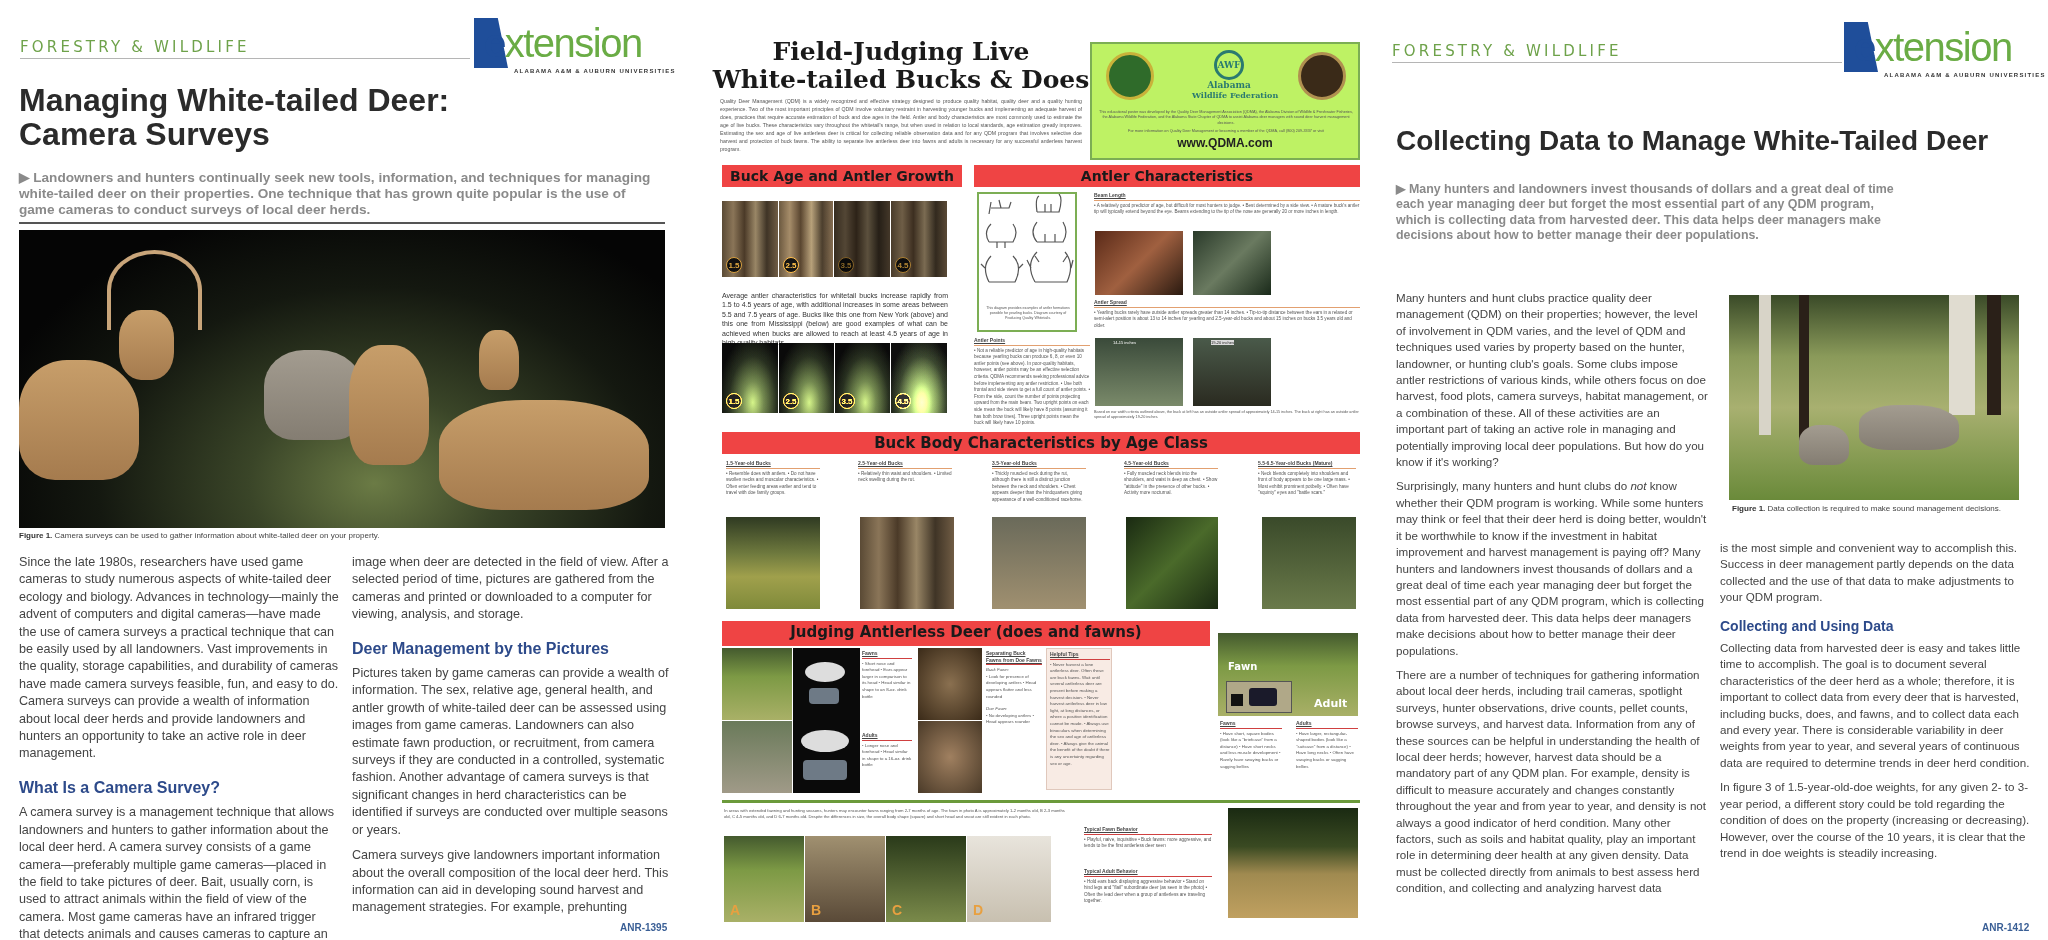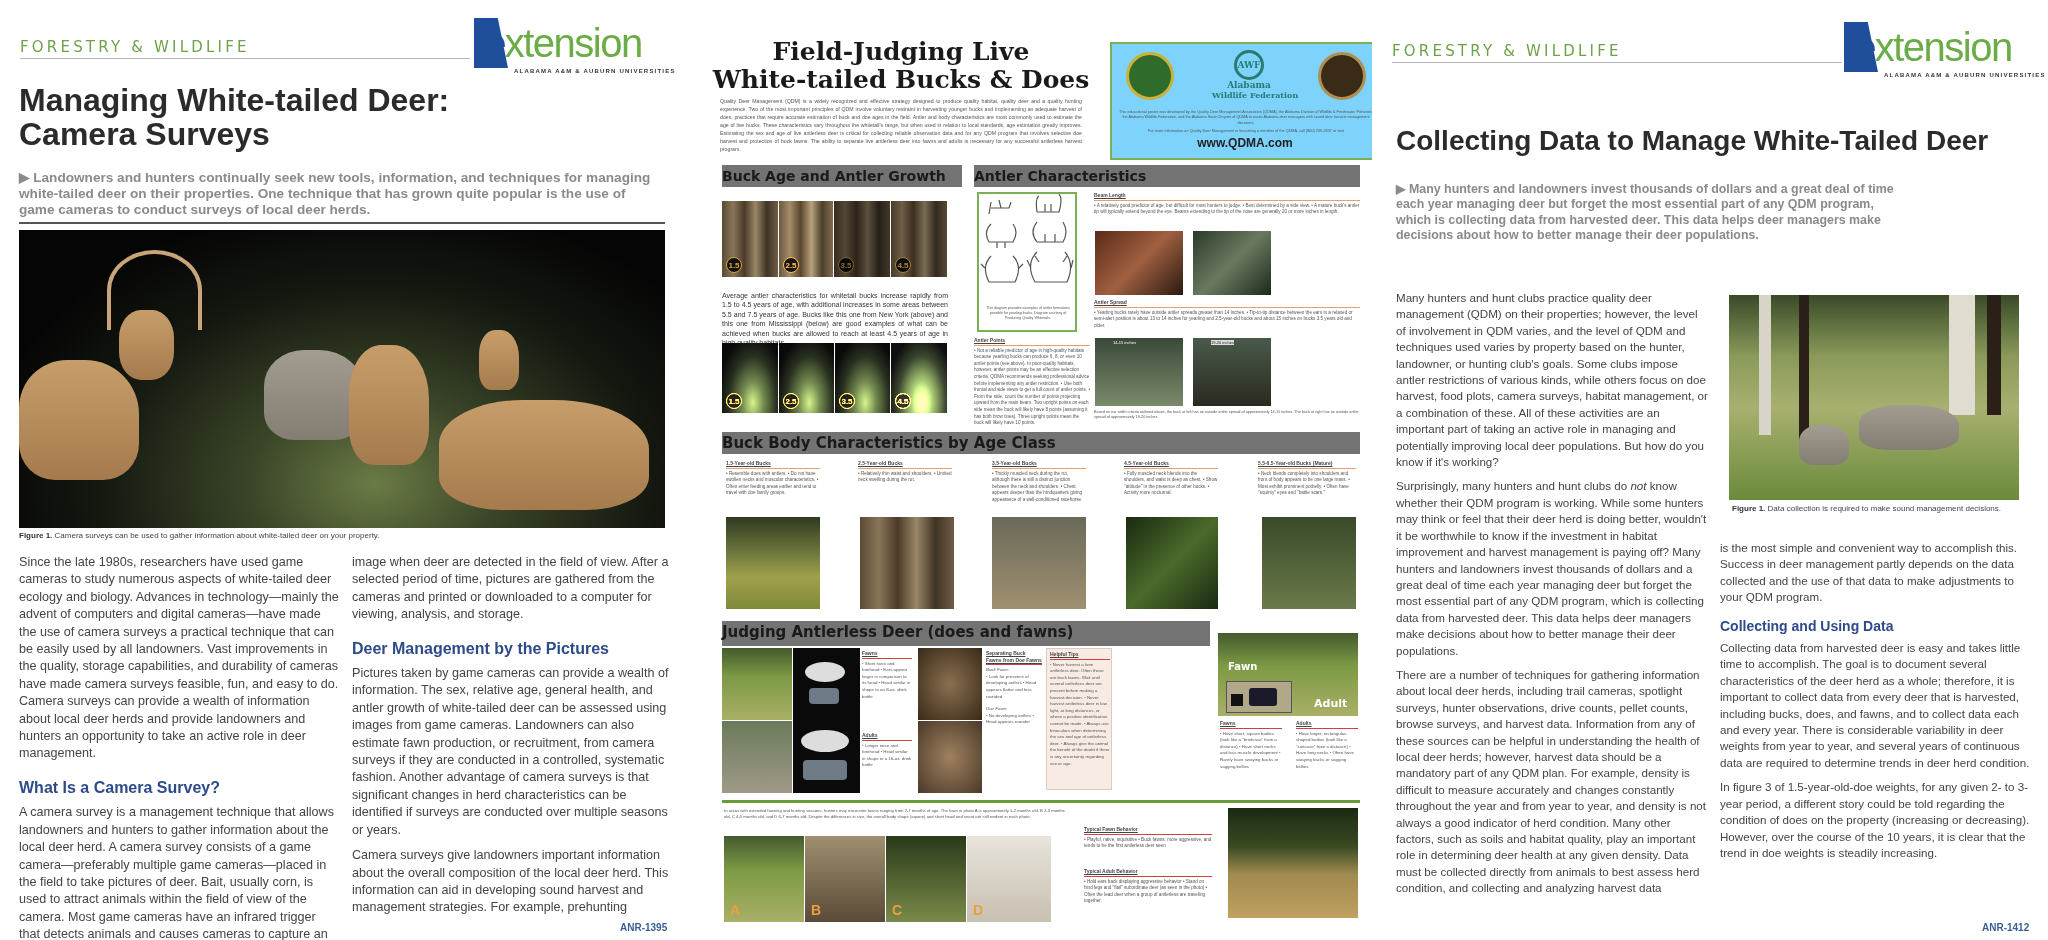--- a/index.html
+++ b/index.html
@@ -36,23 +36,23 @@
   .deer { position: absolute; border-radius: 40% 45% 30% 30%; background: linear-gradient(#c79e6a, #a57b4e); }
   .deer.gray { background: linear-gradient(#a39c90, #847d72); }
   .antler { position: absolute; border: 4px solid #c9a57a; border-bottom: none; border-radius: 50% 50% 0 0; }
   .field { background: linear-gradient(#2f3a22 0%, #6f7a3e 40%, #a0a04c 65%, #7f8a3a 100%); }
   .forest { background: linear-gradient(90deg, #5a4a35 0%, #8a7558 20%, #4b3a28 40%, #998666 60%, #3f3426 80%, #705c44 100%); }
   .grass { background: linear-gradient(#445a2e 0%, #7d9a45 40%, #a9b067 100%); }
 
   
   .poster-title { position: absolute; left: 0; width: 378px; text-align: center; font-family: "DejaVu Serif", serif; font-weight: bold; color: #1a1a1a; line-height: 28px; }
   .poster-intro { position: absolute; font-size: 5.2px; line-height: 8px; color: #555; text-align: justify; }
-  .sponsor-box { position: absolute; border: 2px solid #7cae54; background: #7dd3fc; margin-left: 20px; }
+  .sponsor-box { position: absolute; border: 2px solid #7cae54; background: #bef264; }
   .seal { position: absolute; border-radius: 50%; }
-  .band { position: absolute; background: #737373; color: #1a1a1a; font-family: "DejaVu Sans", sans-serif; font-weight: bold; text-align: left; }
+  .band { position: absolute; background: #ef4444; color: #1a1a1a; font-family: "DejaVu Sans", sans-serif; font-weight: bold; text-align: center; }
   .tiny { position: absolute; font-size: 4.6px; line-height: 6.6px; color: #555; }
   .tiny-h { font-weight: bold; color: #444; border-bottom: 1.5px solid #e2a070; padding-bottom: 1px; margin-bottom: 2px; font-size: 5px; text-decoration: underline; }
   .tiny-h.red { border-bottom-color: #d04040; }
   .agebadge { position: absolute; bottom: 4px; left: 4px; width: 16px; height: 16px; border-radius: 50%; background: #111; border: 1px solid #d8a040; color: #e0a840; font-size: 8px; font-weight: bold; text-align: center; line-height: 15px; }
   .poster-text { position: absolute; font-size: 7.8px; line-height: 10.6px; color: #333; text-align: justify; }
   .tipbox { position: absolute; background: #f8ebe4; border: 1px solid #e0c8bc; }
   .greenrule { position: absolute; height: 3px; background: #6b9a3b; }
   .letter { position: absolute; bottom: 4px; left: 6px; color: #e8a040; font-size: 14px; font-weight: bold; }
   .overlay-label { position: absolute; color: #fff; font-weight: bold; font-family: "DejaVu Sans", sans-serif; }
 </style>

